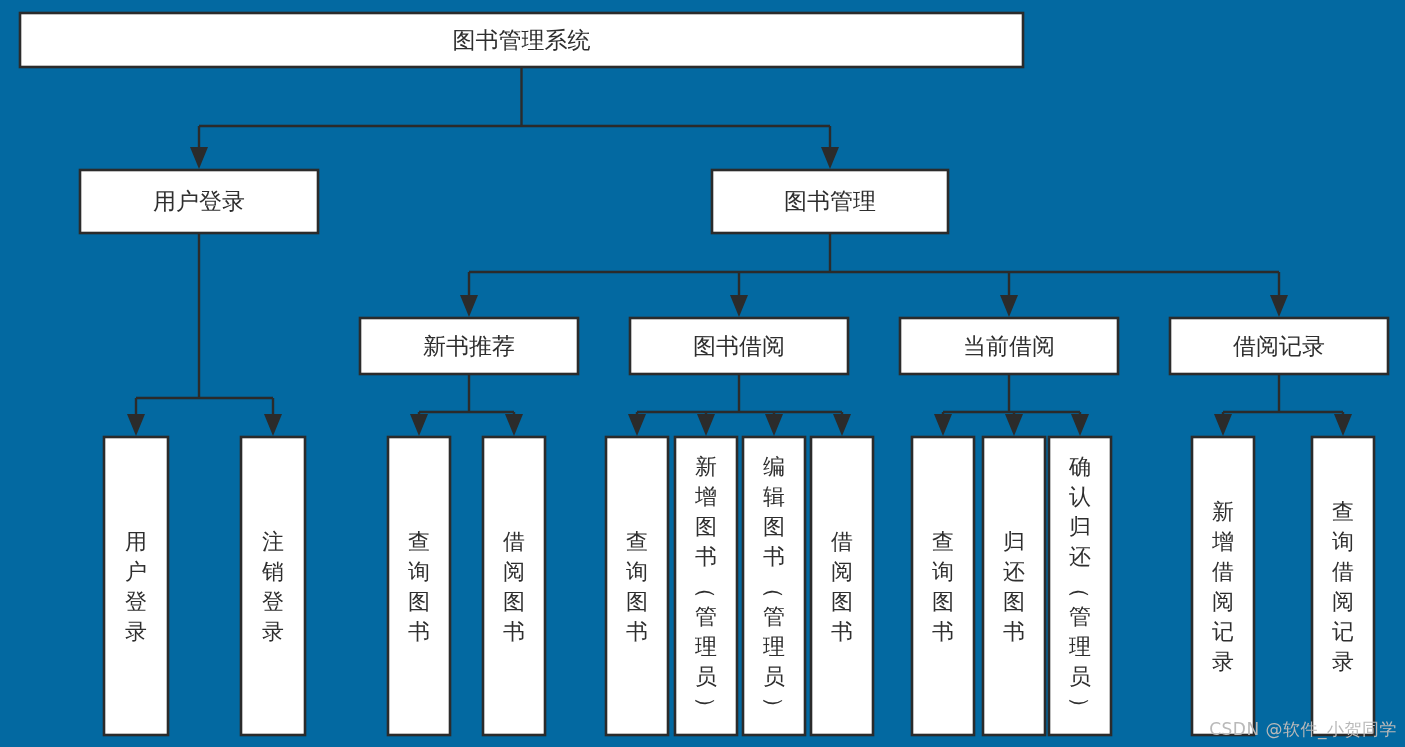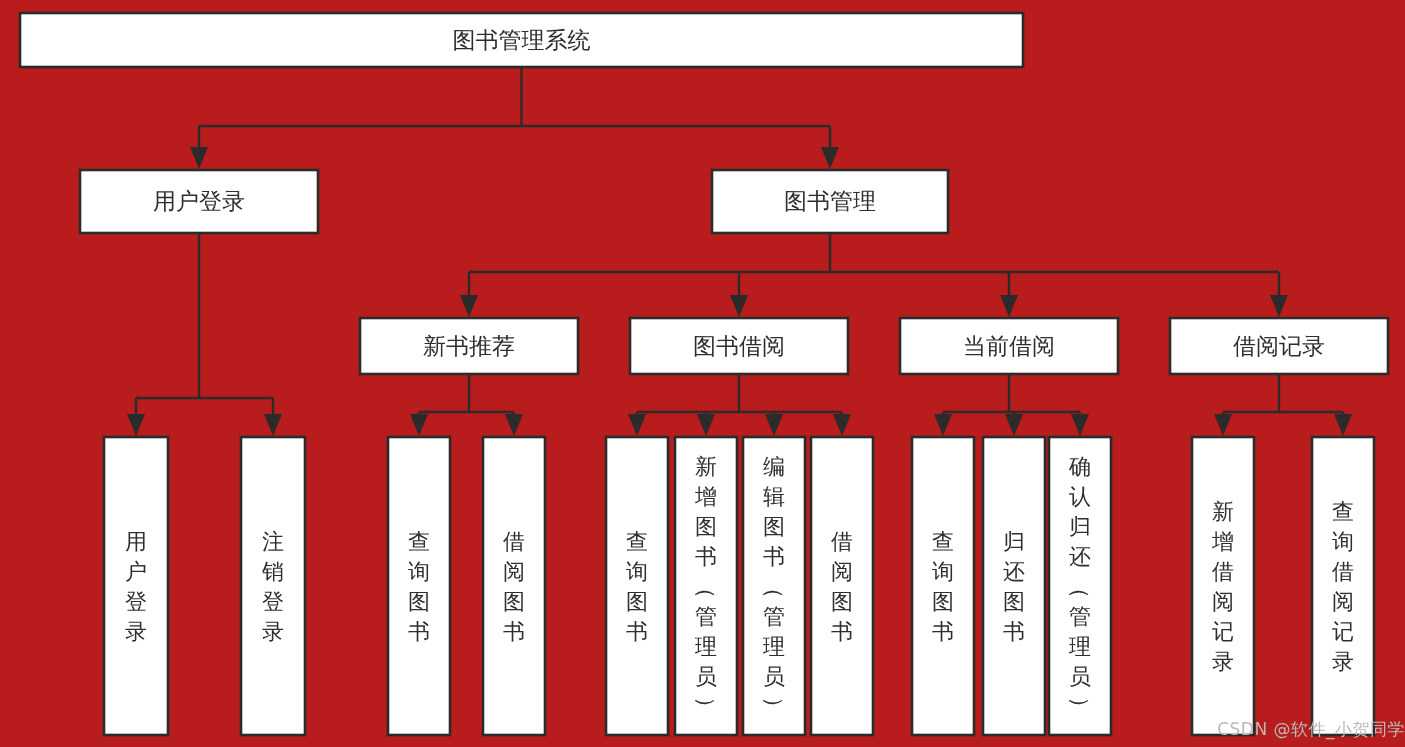--- a/index.html
+++ b/index.html
@@ -10,21 +10,21 @@
   body {
     width: 1405px;
     height: 747px;
     font-family: "DejaVu Sans", "Liberation Sans", sans-serif;
     overflow: hidden;
   }
   #diagram-root {
     position: relative;
     width: 1405px;
     height: 747px;
-    background: #b91c1c;
+    background: #0369a1;
   }
   svg#flow-svg {
     position: absolute;
     left: 0;
     top: 0;
     width: 1405px;
     height: 747px;
     display: block;
   }
   .node-box {
@@ -52,21 +52,21 @@
     stroke-width: 2.4;
     fill: none;
     stroke-linecap: butt;
   }
   .arrow-head {
     fill: #2b2b2b;
     stroke: none;
   }
   .watermark {
     position: absolute;
-    right: 0;
+    right: 8px;
     bottom: 6px;
     font-family: "DejaVu Sans", "Liberation Sans", sans-serif;
     font-size: 17px;
     color: #b9b9b9;
     letter-spacing: 0.5px;
     white-space: nowrap;
     user-select: none;
   }
 </style>
 </head>

